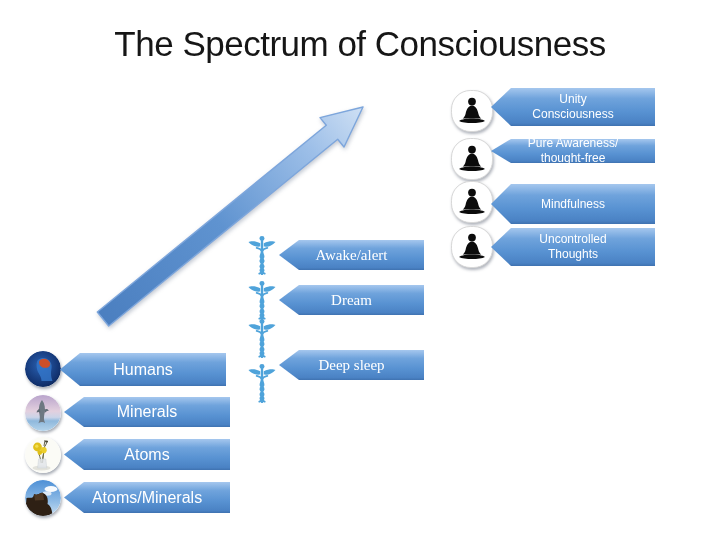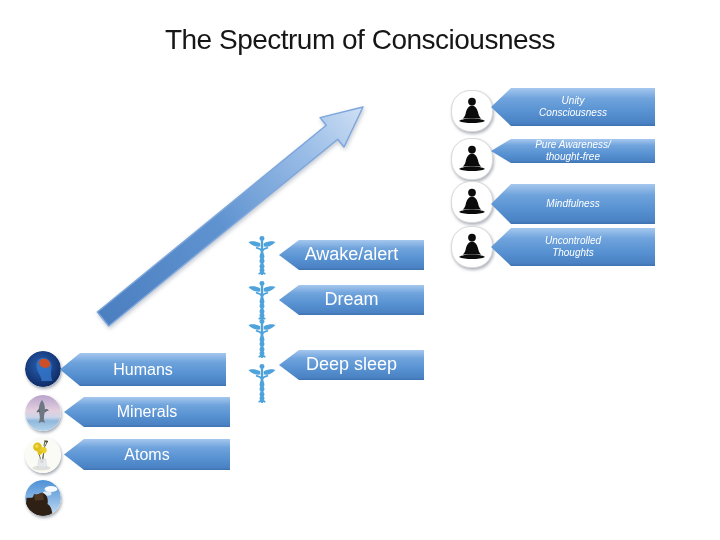--- a/index.html
+++ b/index.html
@@ -2,33 +2,33 @@
 <html><head>
 <meta charset="utf-8">
 <style>
   html,body{margin:0;padding:0;background:#888;}
   .slide{
     position:relative;width:720px;height:540px;background:#ffffff;
     overflow:hidden;font-family:"Liberation Sans",sans-serif;margin:0 auto;
   }
   .title{
     position:absolute;left:0;top:24px;width:720px;text-align:center;
-    font-size:28px;font-weight:400;color:#161616;letter-spacing:-0.5px;
+    font-size:35px;font-weight:400;color:#161616;letter-spacing:-0.5px;
   }
   .abs{position:absolute;}
   .pbox{
     position:absolute;display:flex;align-items:center;justify-content:center;
     text-align:center;color:#ffffff;
     background:linear-gradient(to bottom,#a5c7ee 0%,#6fa3dc 28%,#5892d2 62%,#4a82c4 92%,#3f72b0 100%);
     clip-path:polygon(0 50%,20px 0,100% 0,100% 100%,20px 100%);
     filter:drop-shadow(1px 2px 1.5px rgba(90,110,140,0.45));
     line-height:1.22;white-space:pre-line;
   }
-  .pbox.med{font-size:10px;font-style:italic;}
-  .pbox.cli{font-size:18px;}
+  .pbox.med{font-size:12px;}
+  .pbox.cli{font-size:15px;font-family:Liberation Serif, serif;}
   .pbox.bei{font-size:16px;}
   .icon-circle{
     position:absolute;border-radius:50%;overflow:hidden;
     box-shadow:1px 2px 3px rgba(60,70,90,0.45);
   }
   .med-icon{
     position:absolute;background:#ffffff;border:1px solid #d8d8d8;border-radius:46%;
     box-shadow:1px 2px 3px rgba(60,70,90,0.4);
     display:flex;align-items:center;justify-content:center;
   }
@@ -230,14 +230,15 @@
       </defs>
       <g clip-path="url(#cR)">
         <rect width="36" height="36" fill="url(#gSky)"></rect>
         <ellipse cx="26" cy="9" rx="6.5" ry="3" fill="#ffffff" opacity="0.95"></ellipse>
         <ellipse cx="22" cy="13.5" rx="4.5" ry="2.2" fill="#ffffff" opacity="0.75"></ellipse>
         <path d="M0 36 L1.5 18 C6 17 8 19.5 9 14 C13 16.5 15 12 18 13 C22 14.3 23.5 19 22.5 24 C26 26 27 30 27.5 36 Z" fill="#2e2014"></path>
         <path d="M9 14 C13 16.5 15 12 18 13 L19 20 L10 20.5 Z" fill="#4e3824"></path>
       </g>
     </svg>
   </div>
+  <div class="pbox bei" style="left:64px;top:482px;width:166px;height:31px;">Atoms/Minerals</div>
 
 </div>
 
 </body></html>

